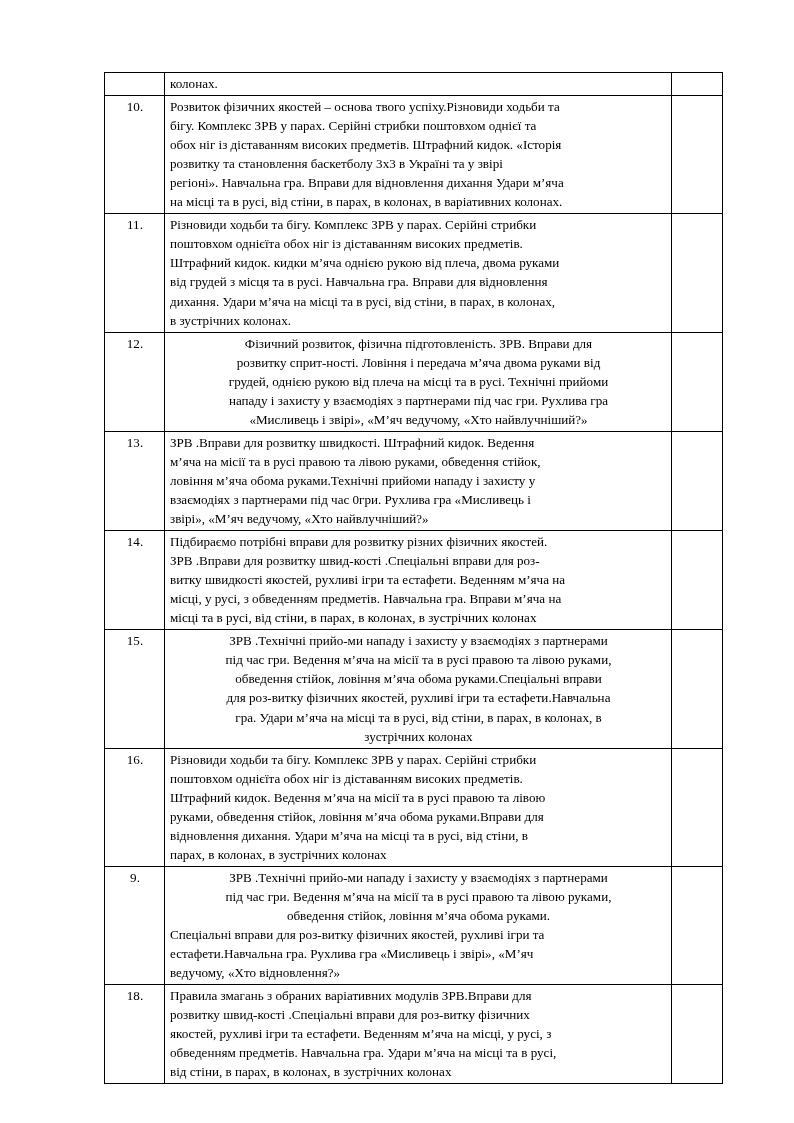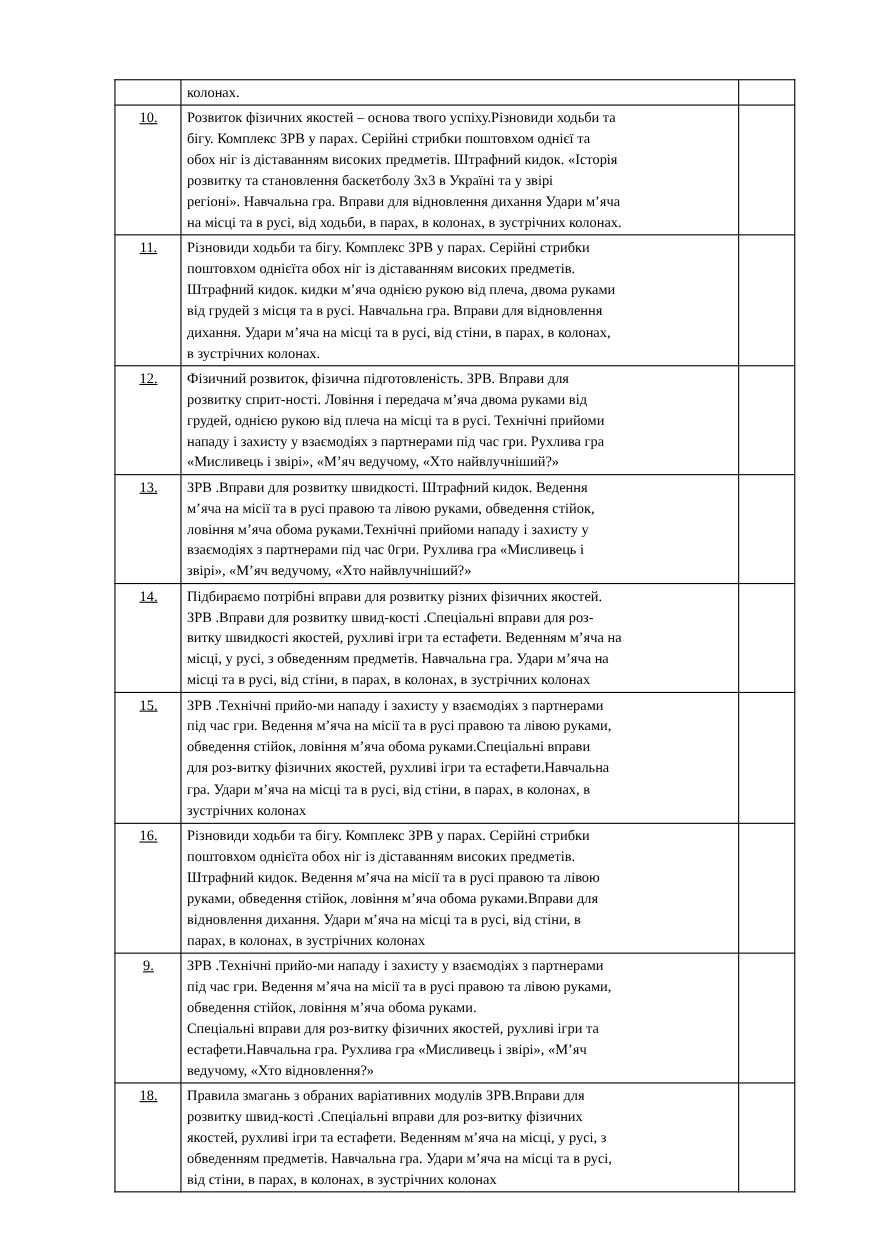--- a/index.html
+++ b/index.html
@@ -41,34 +41,33 @@
     font-size: 13.1px;
     line-height: 19.05px;
     font-family: "Liberation Serif", "DejaVu Serif", serif;
   }
 
   td.col-num {
     width: 50px;
     text-align: center;
     padding-left: 0;
     padding-right: 0;
-    text-decoration: underline;
   }
 
   td.col-text {
     width: 497px;
   }
 
   td.col-empty {
     width: 41px;
     padding: 0;
   }
 
   .cell-left   { text-align: left; }
-  .cell-center { text-align: left; }
+  .cell-center { text-align: center; }
 
   .cell-text p {
     margin: 0;
     padding: 0;
     white-space: nowrap;
   }
 
   
   .cell-text { }
 </style>
@@ -86,21 +85,21 @@
           <td class="col-empty">&nbsp;</td>
         </tr>
         <tr>
           <td class="col-num">10.</td>
           <td class="col-text cell-text">
             <p class="cell-left">Розвиток фізичних якостей – основа твого успіху.Різновиди ходьби та</p>
             <p class="cell-left">бігу. Комплекс ЗРВ у парах. Серійні стрибки поштовхом однієї та</p>
             <p class="cell-left">обох ніг із діставанням високих предметів. Штрафний кидок. «Історія</p>
             <p class="cell-left">розвитку та становлення баскетболу 3х3 в Україні та у звірі</p>
             <p class="cell-left">регіоні». Навчальна гра. Вправи для відновлення дихання Удари м’яча</p>
-            <p class="cell-left">на місці та в русі, від ходьби, в парах, в колонах, в зустрічних колонах.</p>
+            <p class="cell-left">на місці та в русі, від стіни, в парах, в колонах, в варіативних колонах.</p>
           </td>
           <td class="col-empty">&nbsp;</td>
         </tr>
         <tr>
           <td class="col-num">11.</td>
           <td class="col-text cell-text">
             <p class="cell-left">Різновиди ходьби та бігу. Комплекс ЗРВ у парах. Серійні стрибки</p>
             <p class="cell-left">поштовхом однієїта обох ніг із діставанням високих предметів.</p>
             <p class="cell-left">Штрафний кидок. кидки м’яча однією рукою від плеча, двома руками</p>
             <p class="cell-left">від грудей з місця та в русі.  Навчальна гра. Вправи для відновлення</p>
@@ -130,21 +129,21 @@
             <p class="cell-left">звірі», «М’яч ведучому, «Хто найвлучніший?»</p>
           </td>
           <td class="col-empty">&nbsp;</td>
         </tr>
         <tr>
           <td class="col-num">14.</td>
           <td class="col-text cell-text">
             <p class="cell-left">Підбираємо потрібні вправи для розвитку різних фізичних якостей.</p>
             <p class="cell-left">ЗРВ .Вправи для розвитку швид-кості .Спеціальні  вправи для роз-</p>
             <p class="cell-left">витку швидкості якостей, рухливі ігри та естафети. Веденням м’яча на</p>
-            <p class="cell-left">місці, у русі, з обведенням предметів. Навчальна гра. Удари м’яча на</p>
+            <p class="cell-left">місці, у русі, з обведенням предметів. Навчальна гра. Вправи м’яча на</p>
             <p class="cell-left">місці та в русі, від стіни, в парах, в колонах, в зустрічних колонах</p>
           </td>
           <td class="col-empty">&nbsp;</td>
         </tr>
         <tr>
           <td class="col-num">15.</td>
           <td class="col-text cell-text">
             <p class="cell-center">ЗРВ .Технічні прийо-ми нападу і захисту у взаємодіях з партнерами</p>
             <p class="cell-center">під час гри. Ведення м’яча на місії та в русі правою та лівою руками,</p>
             <p class="cell-center">обведення стійок, ловіння м’яча обома руками.Спеціальні  вправи</p>

